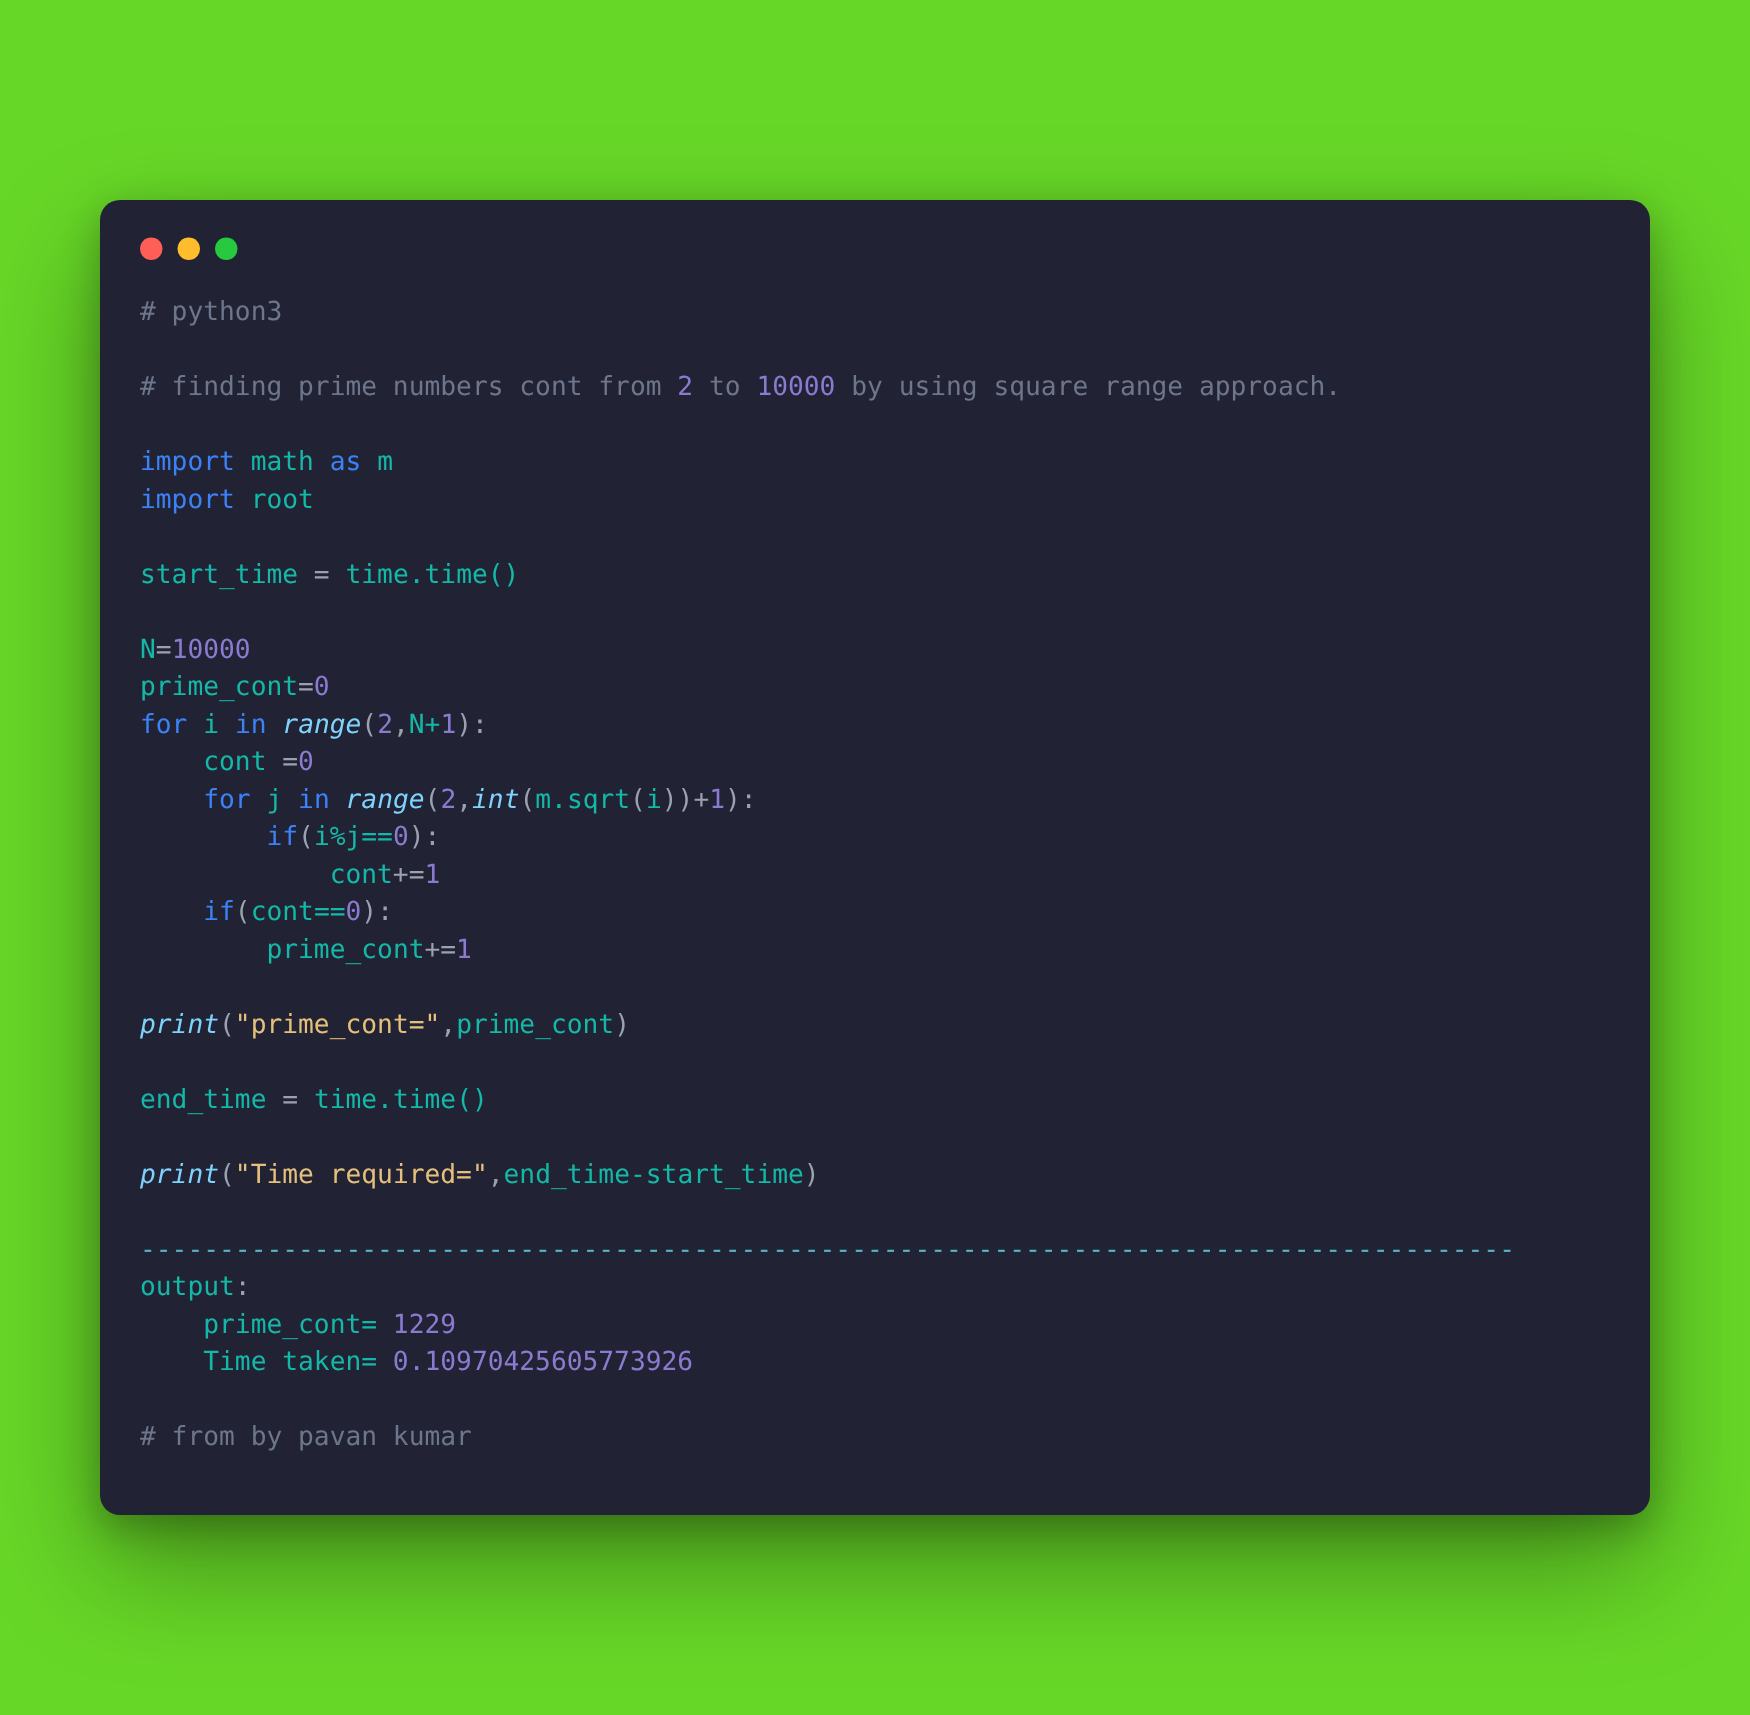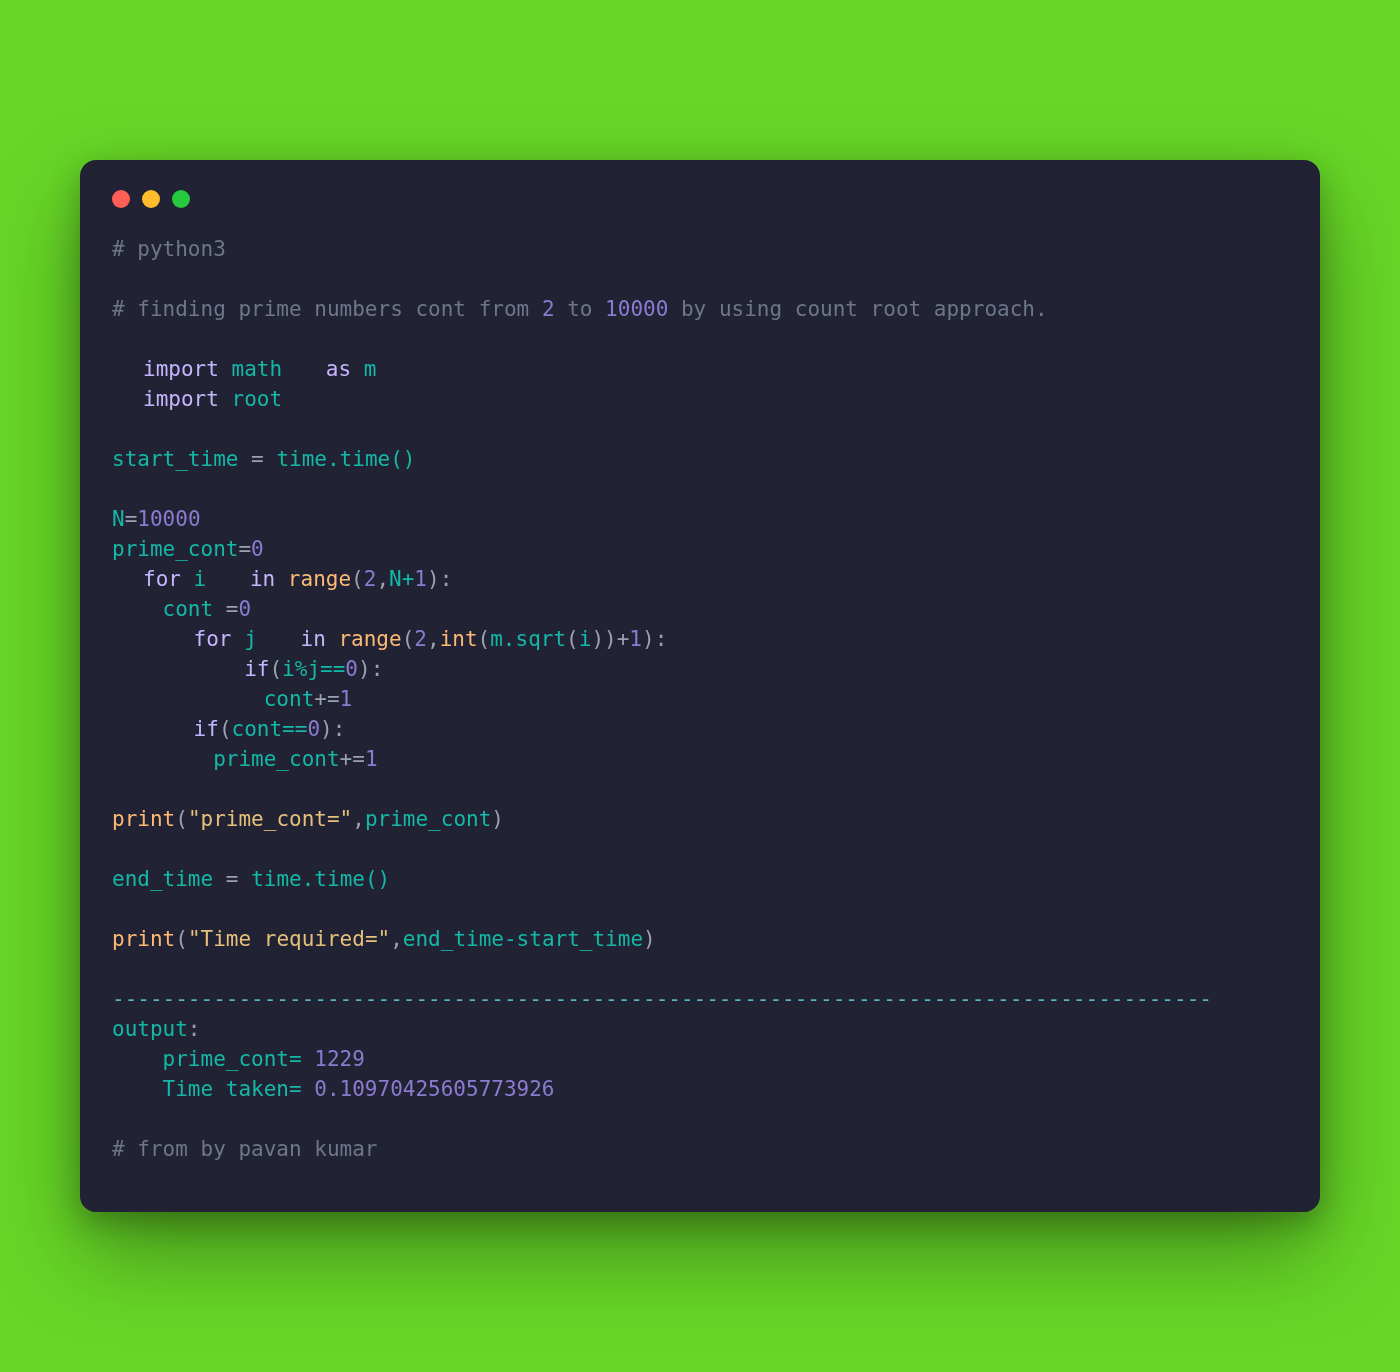--- a/index.html
+++ b/index.html
@@ -36,42 +36,42 @@
   .d-green  { background: #27c93f; }
 
   pre.code {
     margin: 0;
     font-size: 21px;
     line-height: 30px;
     white-space: pre;
     color: #d7dbe4;
   }
   .c  { color: #6d768a; text-align: right; }  
-  .k  { color: #c4b5fd; margin-left: 31px; }  
+  .k  { color: #3b82f6; }  
   .n  { color: #9aa2b0; }  
   .p  { color: #9aa2b0; }  
   .v  { color: #14b8a6; }  
-  .fn { color: #fdba74; }  
+  .fn { color: #7dd3fc; font-style: italic; }  
   .s  { color: #e5c07b; }  
   .num{ color: #8b7bd0; }  
   .cy { color: #56b6c2; }  
 </style>
 </head>
 <body>
 
 <div class="frame">
   <div class="traffic">
     <div class="dot d-red"></div>
     <div class="dot d-yellow"></div>
     <div class="dot d-green"></div>
   </div>
 
 <pre class="code"><span class="c"># python3</span>
 
-<span class="c"># finding prime numbers cont from </span><span class="num">2</span><span class="c"> to </span><span class="num">10000</span><span class="c"> by using count root approach.</span>
+<span class="c"># finding prime numbers cont from </span><span class="num">2</span><span class="c"> to </span><span class="num">10000</span><span class="c"> by using square range approach.</span>
 
 <span class="k">import</span> <span class="v">math</span> <span class="k">as</span> <span class="v">m</span>
 <span class="k">import</span> <span class="v">root</span>
 
 <span class="v">start_time</span> <span class="n">=</span> <span class="v">time.time()</span>
 
 <span class="v">N</span><span class="n">=</span><span class="num">10000</span>
 <span class="v">prime_cont</span><span class="n">=</span><span class="num">0</span>
 <span class="k">for</span> <span class="v">i</span> <span class="k">in</span> <span class="fn">range</span><span class="p">(</span><span class="num">2</span><span class="p">,</span><span class="v">N+</span><span class="num">1</span><span class="p">)</span><span class="p">:</span>
     <span class="v">cont</span> <span class="n">=</span><span class="num">0</span>

